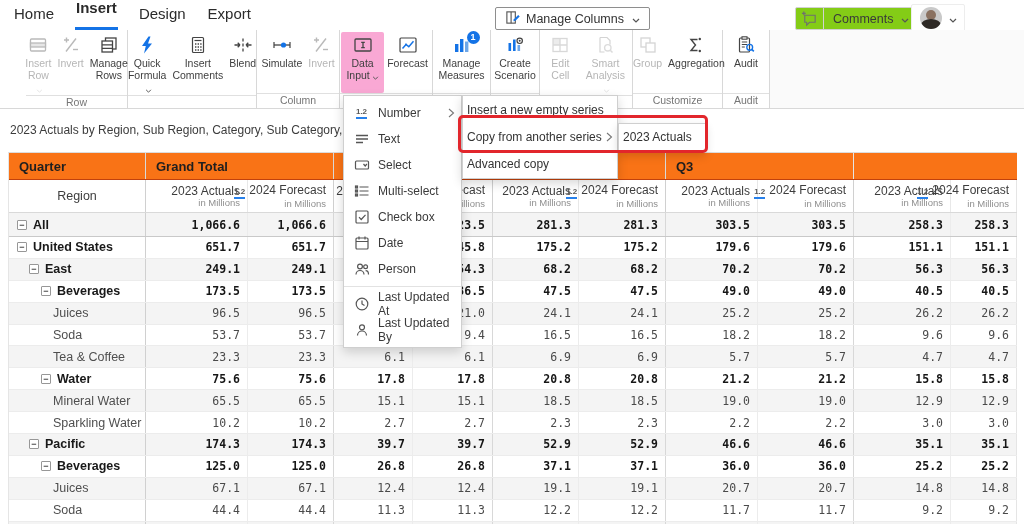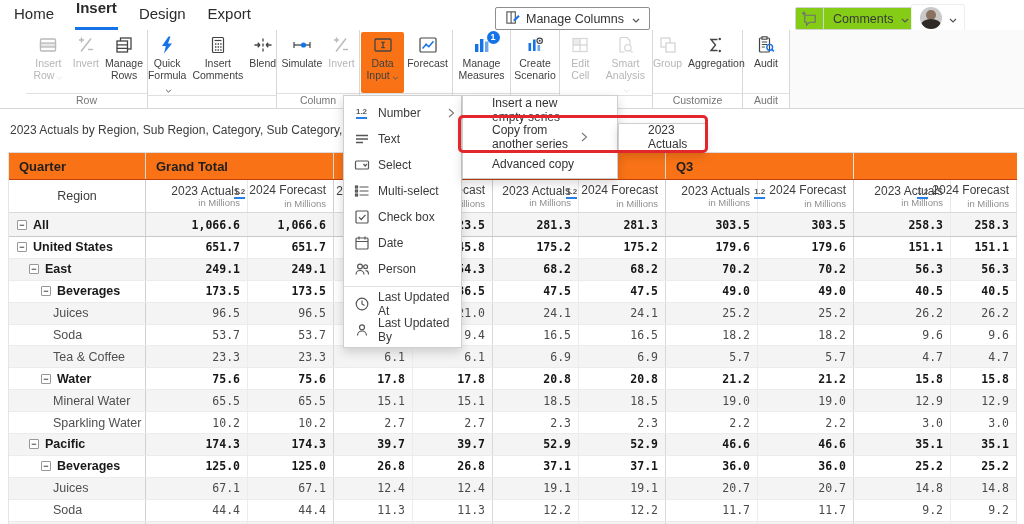--- a/index.html
+++ b/index.html
@@ -26,21 +26,21 @@
   
   .ribbon{position:relative;height:78px;display:flex;border-bottom:1px solid #d8d8d8;background:#fff;}
   .rgroup{border-right:1px solid #d8d8d8;display:flex;flex-direction:column;box-sizing:border-box;flex:none;}
   .rbuttons{flex:1;display:flex;align-items:stretch;justify-content:center;padding:2px 1px 0;}
   .rbtn{display:flex;flex-direction:column;align-items:center;padding:2px 3px 0;color:#3f3f3f;position:relative;
         border-radius:2px;cursor:pointer;}
   .rbtn .ricon{height:22px;display:flex;align-items:center;justify-content:center;position:relative;}
   .rbtn .rtext{font-size:10.5px;line-height:1.18;text-align:center;margin-top:1px;max-width:54px;}
   .rbtn.disabled{color:#b6b6b6;cursor:default;}
   .rbtn.disabled svg{opacity:.42;filter:grayscale(1);}
-  .rbtn.active{background:#f97316;}
+  .rbtn.active{background:#f9a8d4;}
   .badge{position:absolute;top:-3px;right:-8px;width:13px;height:13px;border-radius:50%;background:#1473e6;
          color:#fff;font-size:9px;font-weight:700;line-height:13px;text-align:center;}
   .rgroup-label{height:14px;border-top:1px solid #e0e0e0;font-size:10.5px;color:#767676;text-align:center;line-height:13px;}
   .ribbon-fill{flex:1;background:#fafafa;}
   .chevsvg{display:inline-block;vertical-align:middle;margin-left:2px;}
   
   .sheet-title{position:absolute;left:10px;top:123px;font-size:12px;color:#3c3c3c;}
   .grid{position:absolute;left:8px;top:152px;width:1008px;border-top:1px solid #dcdcdc;border-left:1px solid #e5e5e5;box-sizing:content-box;}
   .hrow1{display:grid;grid-template-columns:137px 188px 159px 173px 188px 163px;height:26px;border-bottom:1px solid #c2410c;background:#f97316;}
   .h1c{font-size:13px;font-weight:700;color:#1f1f1f;display:flex;align-items:center;padding-left:10px;border-right:1px solid #d9d9d9;box-sizing:border-box;}
@@ -67,21 +67,21 @@
   .expander{width:10px;height:10px;border:1px solid #979797;border-radius:1px;display:inline-flex;align-items:center;
         justify-content:center;font-size:9px;line-height:8px;color:#444;flex:none;box-sizing:border-box;background:#fff;}
   
   .popup{position:absolute;background:#fff;border:1px solid #cfcfcf;box-shadow:0 4px 10px rgba(0,0,0,.16);z-index:30;box-sizing:border-box;}
   #dd-menu{left:343px;top:95px;width:119px;padding:4px 0;}
   .mi{height:26px;display:flex;align-items:center;gap:8px;padding:0 6px 0 9px;font-size:12px;color:#3a3a3a;cursor:pointer;}
   .mi .mic{width:17px;display:flex;justify-content:center;flex:none;}
   .marrow{margin-left:auto;display:flex;align-items:center;}
   .msep{height:1px;background:#e2e2e2;margin:4px 0;}
   #dd-sub{left:462px;top:95px;width:156px;}
-  .smi{height:27.4px;display:flex;align-items:center;padding:0 29px;font-size:12px;color:#333;cursor:pointer;}
+  .smi{height:27.4px;display:flex;align-items:center;padding:0 4px;font-size:12px;color:#333;cursor:pointer;}
   #dd-series{left:618px;top:122.5px;width:88px;}
   #red-box{position:absolute;left:458px;top:115px;width:250px;height:38px;border:3px solid #e2262c;
         border-radius:5px;z-index:40;pointer-events:none;box-sizing:border-box;}
 </style>
 </head>
 <body>
 
 <div class="topbar">
   <div class="tabs" id="tabs">
       <div class="tab">Home</div>
@@ -119,21 +119,21 @@
 
   <div class="avatar-ctl">
     <span class="avatar"></span>
     <span class="chevsvg" id="av-chev"><svg width="8" height="5" viewBox="0 0 8 5">
           <path d="M1 1l3 3 3-3" stroke="#555" fill="none" stroke-width="1.2"></path>
         </svg></span>
   </div>
 </div>
 
 <div class="ribbon" id="ribbon">
-    <div class="rgroup" style="width: 148px; padding-left: 26px;">
+    <div class="rgroup" style="width: 128px; padding-left: 26px;">
       <div class="rbuttons">
         <div class="rbtn disabled">
           <span class="ricon">
             <svg width="20" height="20" viewBox="0 0 20 20">
               <rect x="2.5" y="4" width="15" height="12" rx="1" fill="none" stroke="#5a5a5a" stroke-width="1.3"></rect>
               <rect x="2.5" y="8" width="15" height="4" fill="#a9c9ee" stroke="#5a5a5a" stroke-width="1.3"></rect>
             </svg>
           </span>
           <span class="rtext">Insert Row<span class="chevsvg"><svg width="7" height="4" viewBox="0 0 8 5">
                 <path d="M1 1l3 3 3-3" stroke="#bbb" fill="none" stroke-width="1.2"></path>

